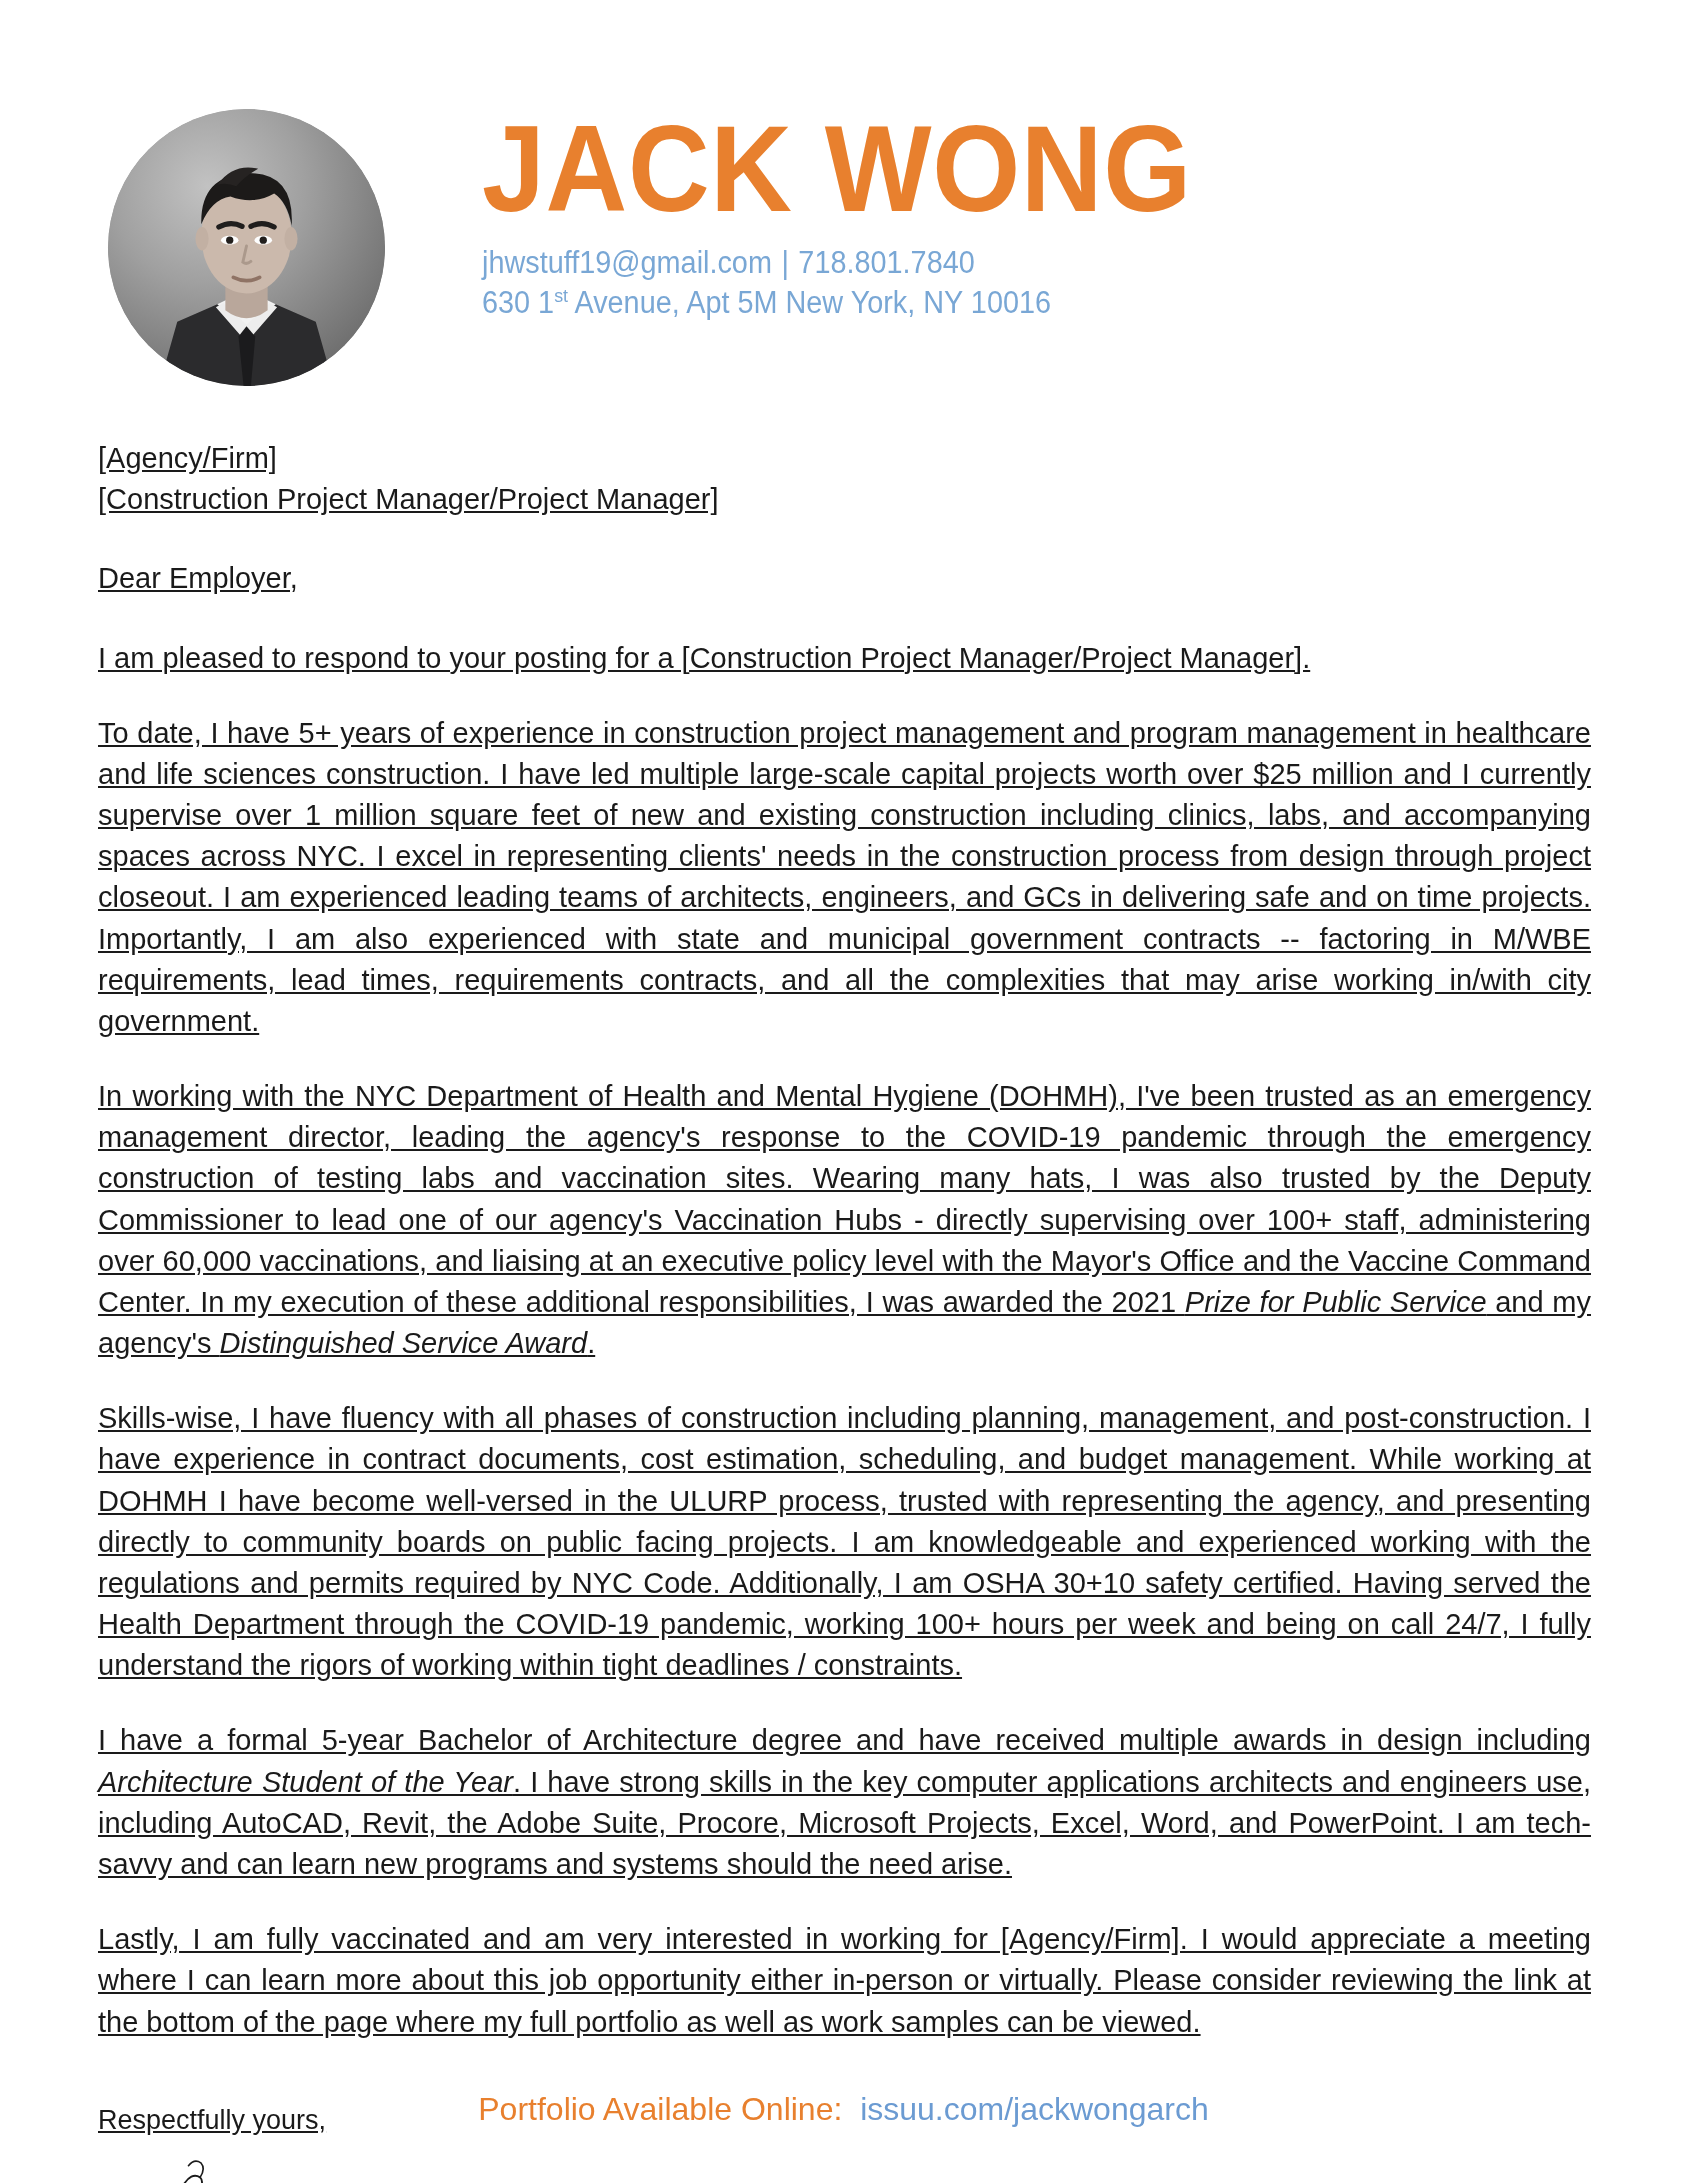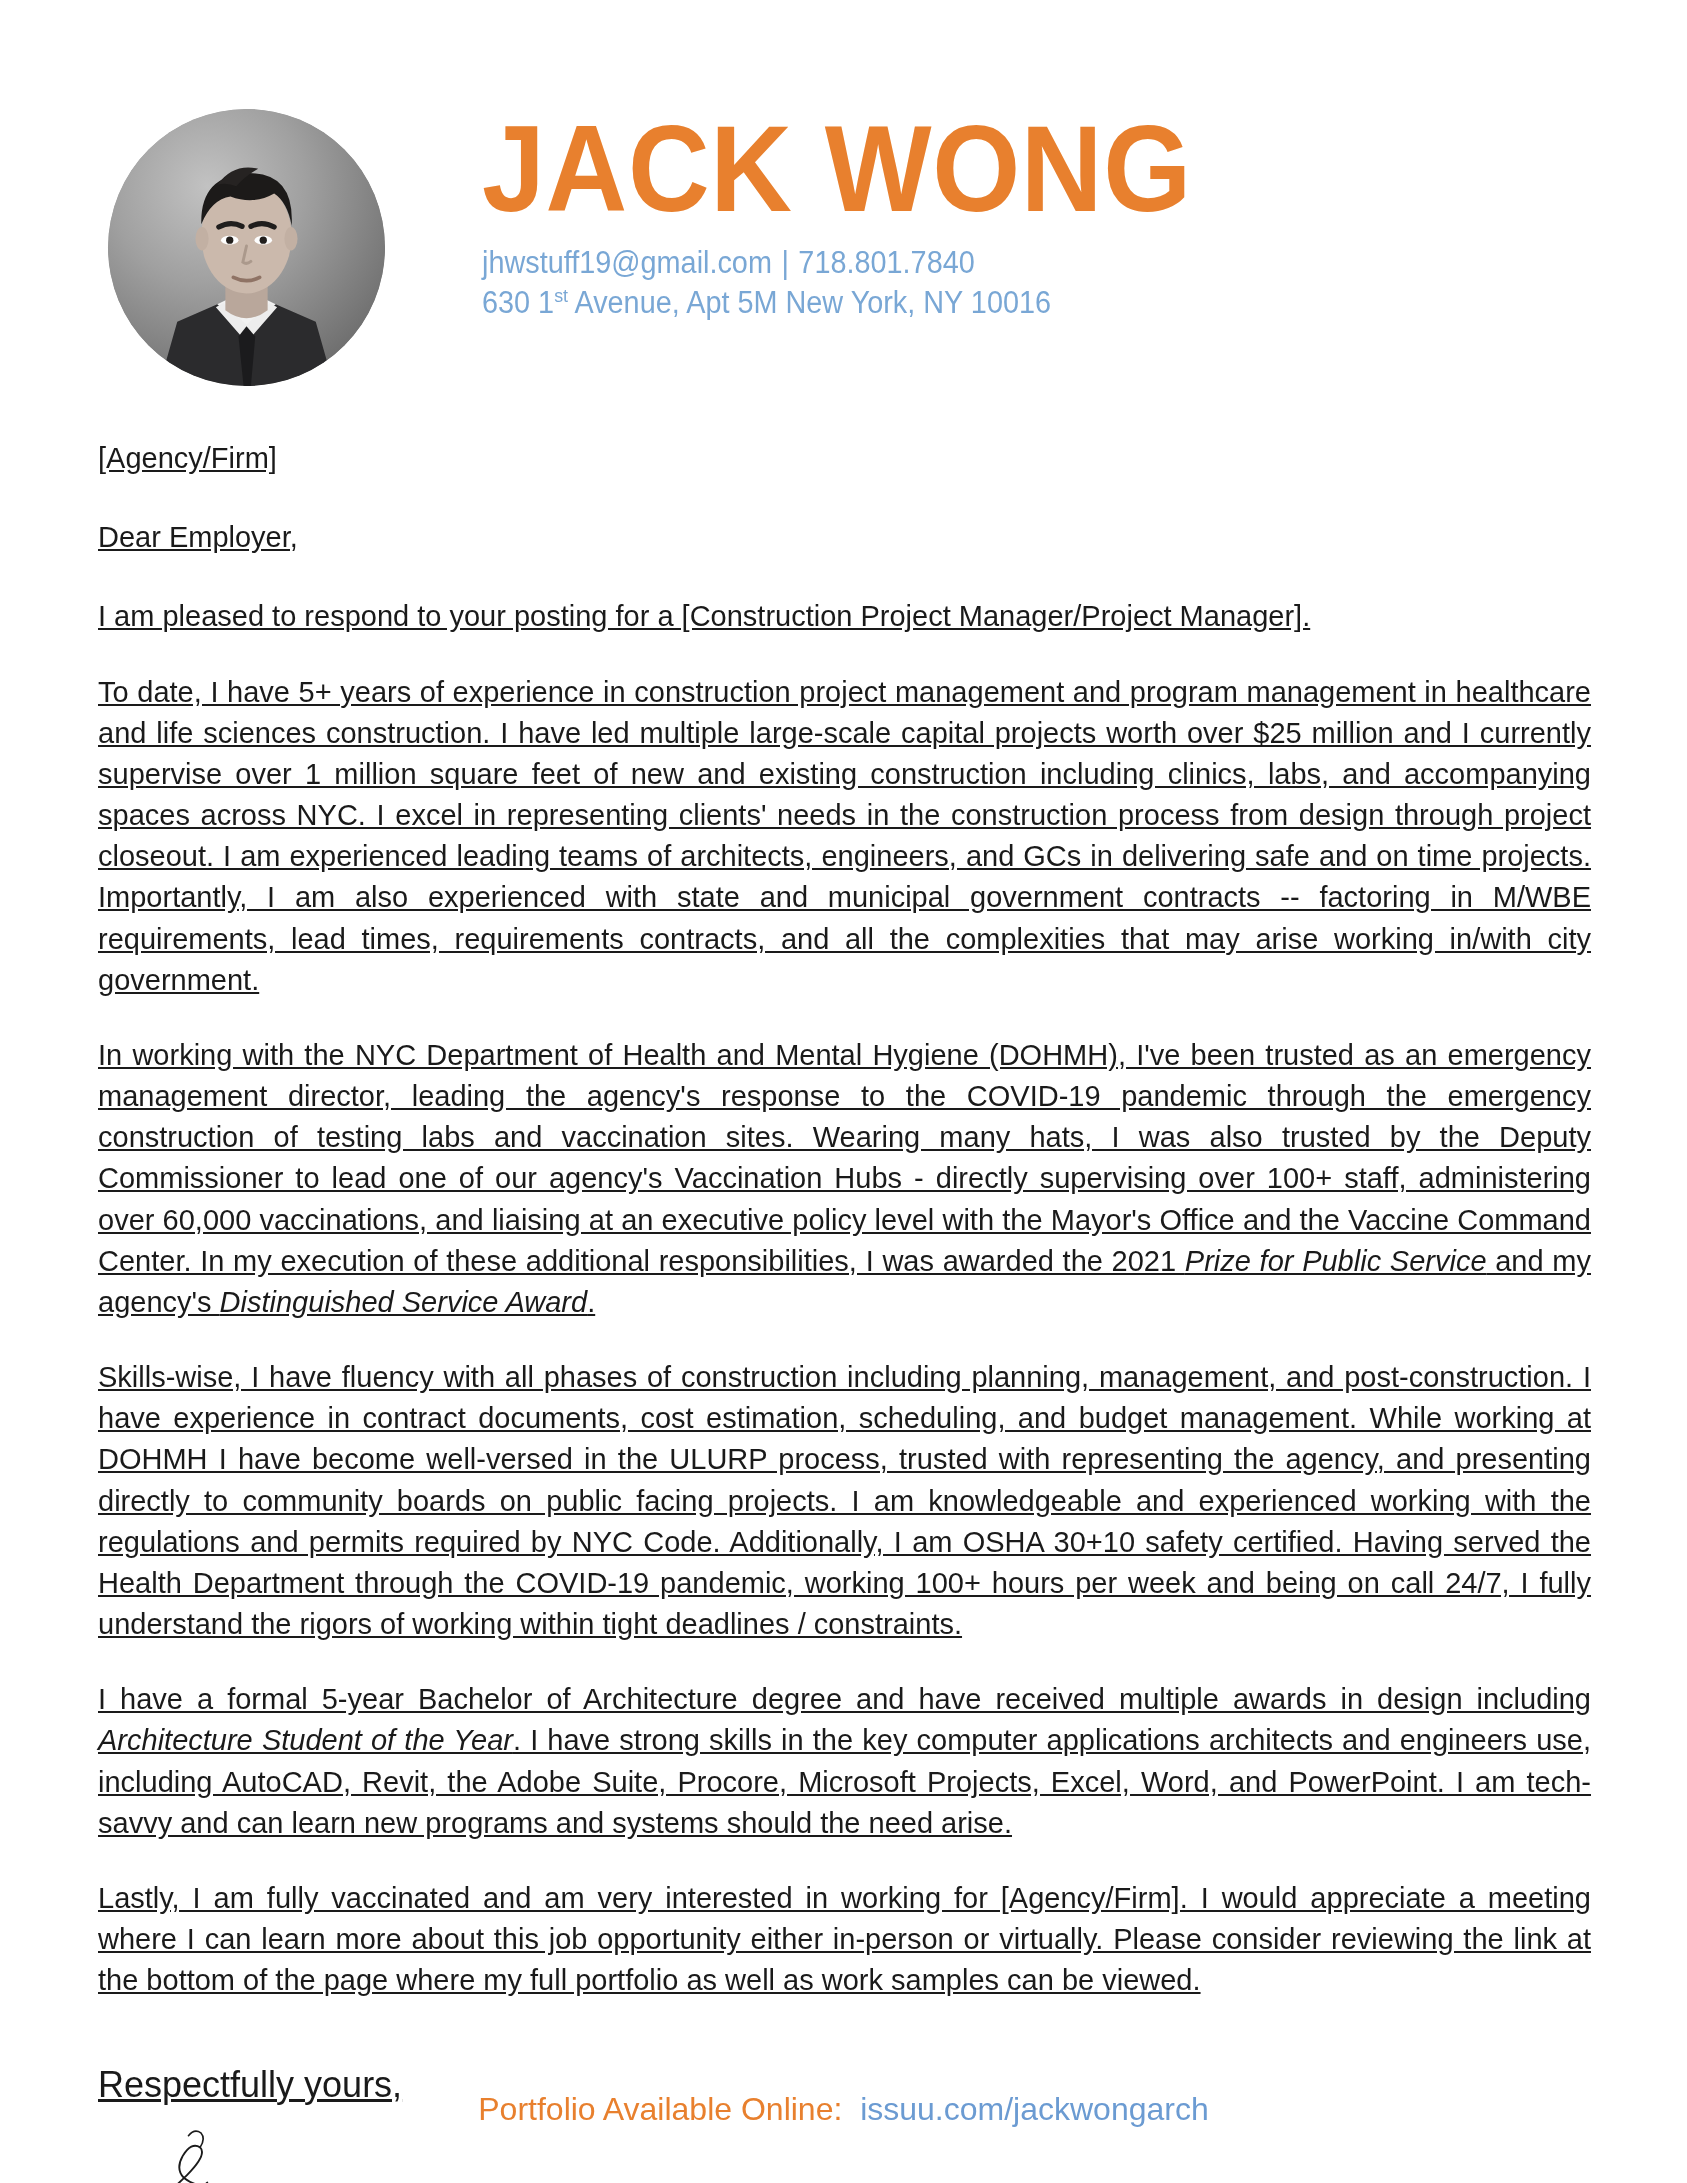--- a/index.html
+++ b/index.html
@@ -96,21 +96,21 @@
     margin-bottom: 34px;
   }
   .para.lead { text-align: left; }
   .para i, .para em { font-style: italic; }
 
   .closing-block {
     margin-top: 60px;
   }
   .closing, .signoff-name {
     font-family: "Liberation Sans", sans-serif;
-    font-size: 36px;
+    font-size: 27px;
     line-height: 1.3;
   }
   .signature {
     margin: 10.2px 0 4.4px 0;
     width: 248px;
     height: 139px;
   }
   .signature svg { display: block; width: 248px; height: 139px; }
 
   
@@ -189,20 +189,21 @@
         </div>
         <div><span>630 1</span><sup>st</sup><span> Avenue, Apt 5M New York, NY 10016</span></div>
       </div>
     </div>
   </div>
 
   <div class="letter">
 
     <div class="addr-block">
       <p class="addr-line">[Agency/Firm]</p>
+      <p class="addr-line">[Construction Project Manager/Project Manager]</p>
     </div>
 
     <p class="salutation">Dear Employer,</p>
 
     <p class="para lead">I am pleased to respond to your posting for a [Construction Project Manager/Project Manager].</p>
 
     <p class="para">To date, I have 5+ years of experience in construction project management and program management in healthcare and life sciences construction. I have led multiple large-scale capital projects worth over $25 million and I currently supervise over 1 million square feet of new and existing construction including clinics, labs, and accompanying spaces across NYC. I excel in representing clients' needs in the construction process from design through project closeout. I am experienced leading teams of architects, engineers, and GCs in delivering safe and on time projects. Importantly, I am also experienced with state and municipal government contracts -- factoring in M/WBE requirements, lead times, requirements contracts, and all the complexities that may arise working in/with city government.</p>
 
     <p class="para"><span>In working with the NYC Department of Health and Mental Hygiene (DOHMH), I've been trusted as an emergency management director, leading the agency's response to the COVID-19 pandemic through the emergency construction of testing labs and vaccination sites. Wearing many hats, I was also trusted by the Deputy Commissioner to lead one of our agency's Vaccination Hubs - directly supervising over 100+ staff, administering over 60,000 vaccinations, and liaising at an executive policy level with the Mayor's Office and the Vaccine Command Center. In my execution of these additional responsibilities, I was awarded the 2021 </span><em>Prize for Public Service</em><span> and my agency's </span><em>Distinguished Service Award</em><span>.</span></p>
 

